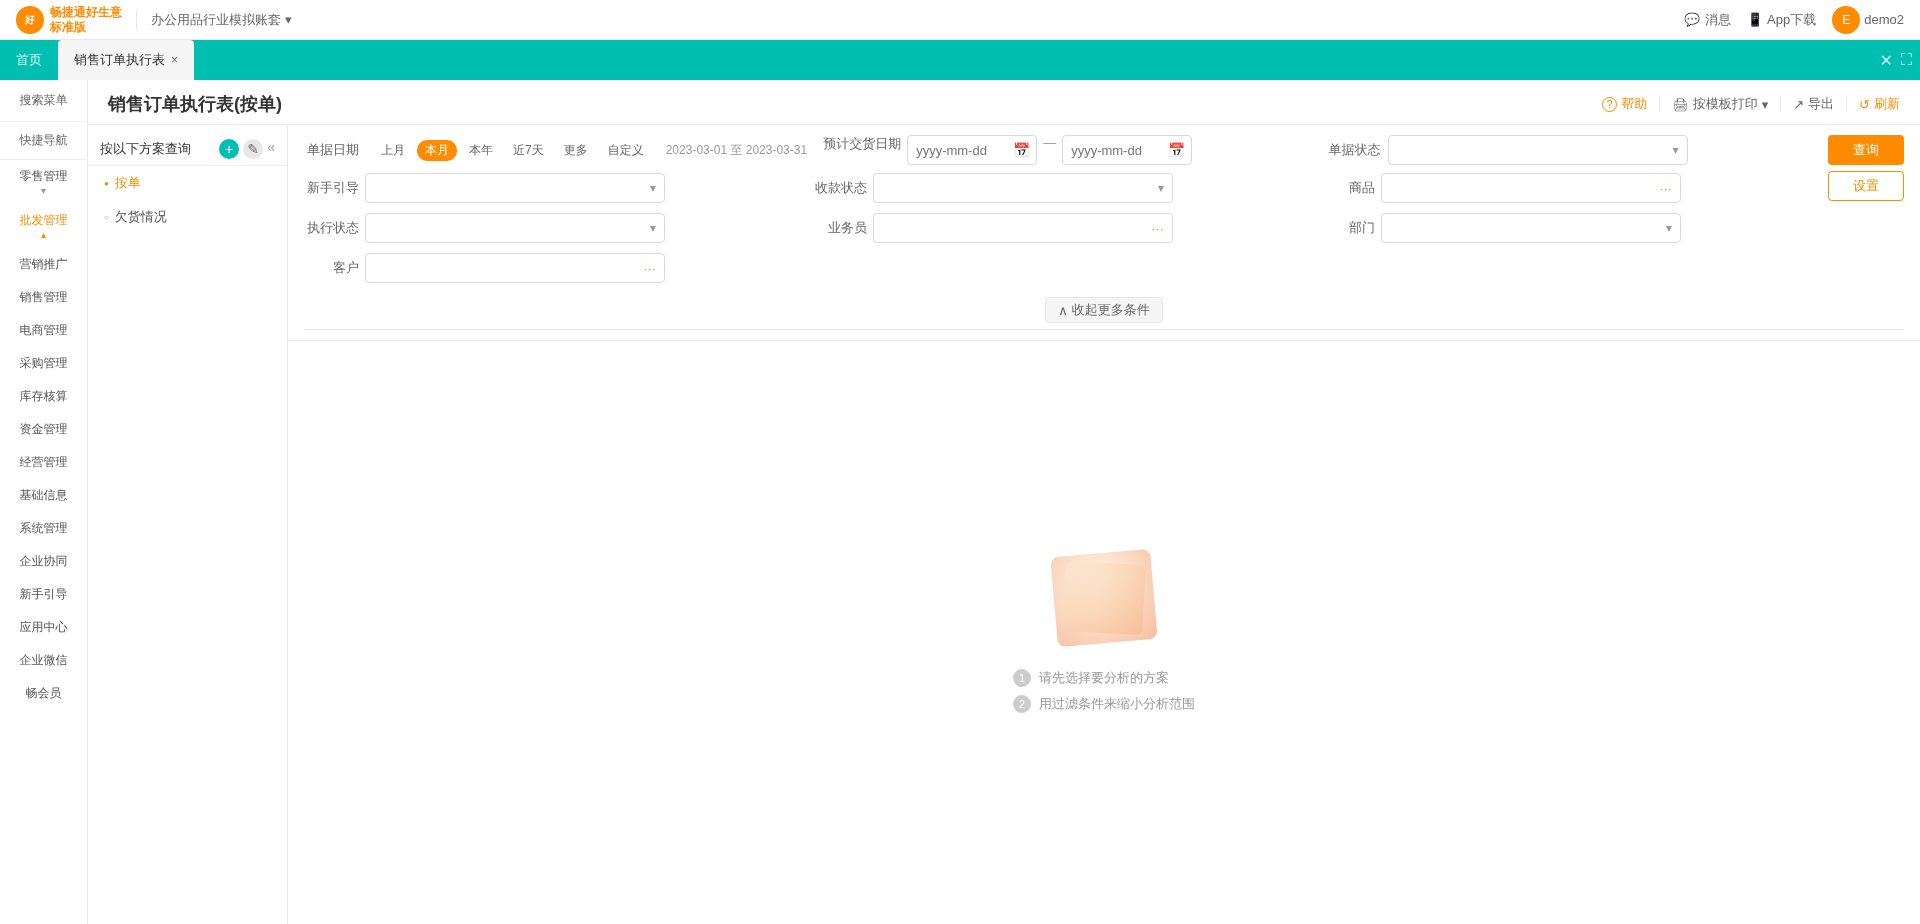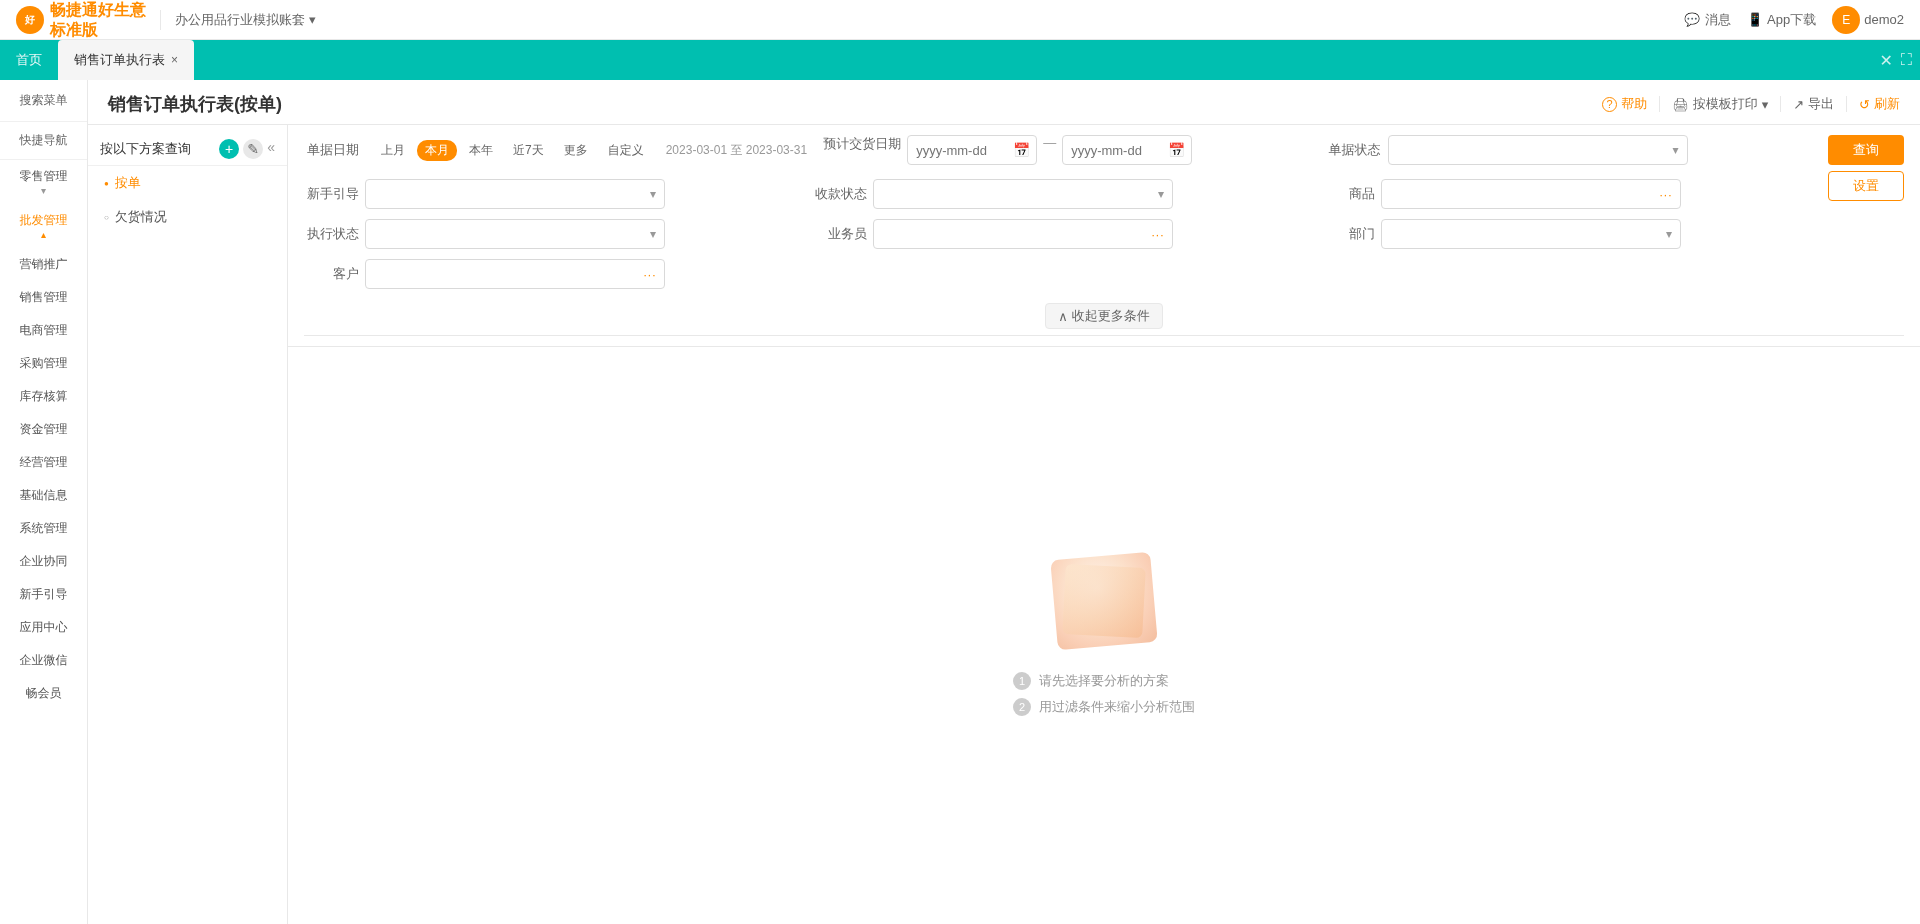--- a/index.html
+++ b/index.html
@@ -3,21 +3,21 @@
   <meta charset="utf-8">
   <style>
     * { margin: 0; padding: 0; box-sizing: border-box; }
     body { font-family: 'Microsoft YaHei', Arial, sans-serif; font-size: 13px; background: #f5f5f5; color: #333; width: 1920px; height: 924px; overflow: hidden; display: flex; flex-direction: column; }
 
     
     .top-bar { height: 40px; background: #fff; display: flex; align-items: center; justify-content: space-between; padding: 0 16px; border-bottom: 1px solid #e8e8e8; flex-shrink: 0; }
     .top-bar-left { display: flex; align-items: center; gap: 10px; }
     .logo-area { display: flex; align-items: center; gap: 6px; }
     .logo-icon { width: 28px; height: 28px; background: #ff8c00; border-radius: 50%; display: flex; align-items: center; justify-content: center; color: #fff; font-size: 10px; font-weight: bold; }
-    .logo-text { font-size: 16px; color: #ff8c00; font-weight: bold; line-height: 1.2; }
+    .logo-text { font-size: 12px; color: #ff8c00; font-weight: bold; line-height: 1.2; }
     .top-bar-right { display: flex; align-items: center; gap: 16px; color: #666; font-size: 13px; }
     .top-bar-right-item { display: flex; align-items: center; gap: 4px; cursor: pointer; }
     .avatar { width: 28px; height: 28px; border-radius: 50%; background: #ff8c00; display: flex; align-items: center; justify-content: center; color: #fff; font-size: 12px; }
 
     
     .tab-bar { height: 40px; background: #00bfb0; display: flex; align-items: center; padding: 0 0; flex-shrink: 0; }
     .tab-item { height: 40px; padding: 0 16px; display: flex; align-items: center; gap: 6px; cursor: pointer; color: rgba(255,255,255,0.8); font-size: 13px; position: relative; }
     .tab-item.active { background: #f5f5f5; color: #333; border-radius: 4px 4px 0 0; }
     .tab-home { color: rgba(255,255,255,0.9); font-size: 13px; }
     .tab-close { font-size: 12px; color: #666; cursor: pointer; }
@@ -262,21 +262,21 @@
           <span>欠货情况</span>
         </div>
       </div>
 
       <div class="filter-data-area">
 
         <div class="filter-bar">
           <div style="display:flex;gap:0;">
             <div style="flex:1;">
 
-              <div class="filter-row-1" style="display:flex;align-items:center;gap:16px;margin-bottom:14px;">
+              <div class="filter-row-1" style="display:flex;align-items:center;gap:16px;margin-bottom:8px;">
                 <div class="f-group" style="flex:none;display:flex;align-items:center;gap:6px;">
                   <span class="f-label">单据日期</span>
                   <div class="date-tabs">
                     <span class="date-tab">上月</span>
                     <span class="date-tab active">本月</span>
                     <span class="date-tab">本年</span>
                     <span class="date-tab">近7天</span>
                     <span class="date-tab">更多</span>
                     <span class="date-tab">自定义</span>
                   </div>

